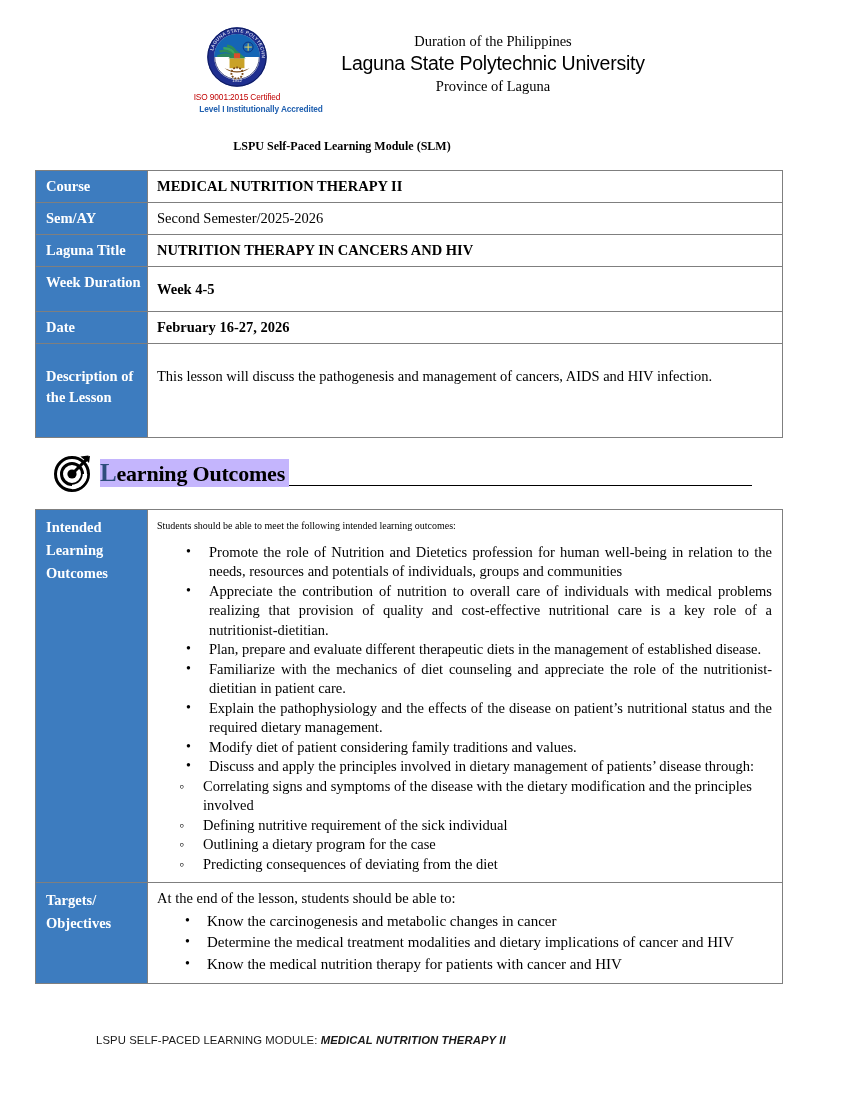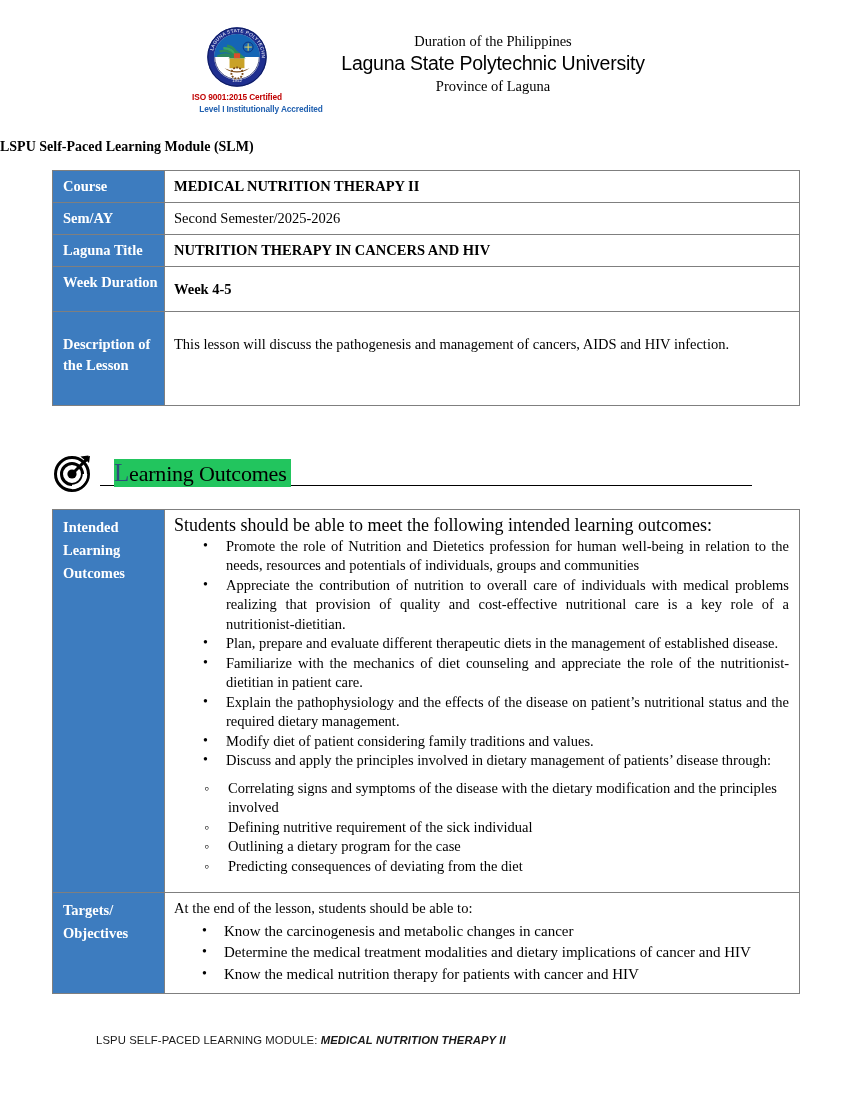--- a/index.html
+++ b/index.html
@@ -36,21 +36,21 @@
     align-items: center;
     padding-top: 2px;
   }
   .seal {
     width: 62px; height: 62px;
     position: relative;
   }
   .iso-line {
     font-family: "Liberation Sans", sans-serif;
     font-size: 8.3px;
-    font-weight: bold;
+    font-weight: normal;
     color: #c00000;
     letter-spacing: -0.1px;
     margin-top: 4px;
     white-space: nowrap;
   }
   .accred-line {
     font-family: "Liberation Sans", sans-serif;
     font-size: 8.3px;
     font-weight: bold;
     color: #2060b0;
@@ -79,33 +79,33 @@
     font-family: "Liberation Serif", serif;
     font-size: 14.5px;
     line-height: 20px;
   }
 
   
   .slm-title {
     position: absolute;
     left: 0; top: 139px;
     width: 684px;
-    text-align: left;
-    font-family: "Liberation Serif", serif;
-    font-weight: bold;
-    font-size: 14px;
+    text-align: center;
+    font-family: "Liberation Serif", serif;
+    font-weight: bold;
+    font-size: 12px;
   }
 
   
   .doc-table {
     position: absolute;
     border-collapse: collapse;
     table-layout: fixed;
     width: 748px;
-    left: 52px;
+    left: 35px;
   }
   .doc-table td {
     border: 1px solid #7f7f7f;
     vertical-align: top;
     padding: 0;
   }
   .lbl-cell {
     background: #3d7cbf;
     color: #ffffff;
     font-family: "Liberation Serif", serif;
@@ -139,51 +139,50 @@
   .target-icon { width: 44px; height: 38px; flex: 0 0 44px; }
   .lo-text-wrap {
     position: relative;
     margin-left: 4px;
     flex: 1;
     display: flex;
     align-items: flex-end;
   }
   .lo-title {
     font-family: "Liberation Serif", serif;
-    font-weight: normal;
+    font-weight: bold;
     font-size: 22px;
     letter-spacing: -0.2px;
     white-space: nowrap;
     position: relative;
     z-index: 2;
     padding-right: 4px;
-    background: #22c55e;
-    margin-left: 14px;
+    background: #c4b5fd;
   }
   .lo-title .cap { color: #2e4d7b; font-size: 25px; }
   .lo-rule {
     position: absolute;
     left: 0; right: 48px; bottom: 1px;
     border-bottom: 1.6px solid #000;
     z-index: 1;
   }
 
   
   #table-outcomes { top: 509px; }
   #table-outcomes .lbl-cell {
     padding: 6px 0 6px 10px !important;
     line-height: 23px;
   }
   #table-outcomes .val-cell {
     padding: 6px 10px 8px 9px !important;
     line-height: 19.5px;
   }
   .intro-line {
-    font-size: 18px;
-    margin: 0 0 1px 0;
+    font-size: 10px;
+    margin: 0 0 7px 0;
   }
   ul.blist {
     margin: 0; padding: 0;
     list-style: none;
   }
   ul.blist > li {
     position: relative;
     padding-left: 52px;
     font-size: 14.5px;
     line-height: 19.5px;
@@ -191,21 +190,21 @@
     margin-bottom: 0px;
   }
   ul.blist > li::before {
     content: "\2022";
     position: absolute;
     left: 29px;
     top: -1px;
     font-size: 14px;
   }
   ul.slist {
-    margin: 8px; padding: 0;
+    margin: 0; padding: 0;
     list-style: none;
   }
   ul.slist > li {
     position: relative;
     padding-left: 46px;
     font-size: 14.5px;
     line-height: 19.5px;
     text-align: left;
   }
   ul.slist > li::before {
@@ -296,20 +295,24 @@
     </tr>
     <tr>
       <td class="lbl-cell">Laguna Title</td>
       <td class="val-cell val-bold">NUTRITION THERAPY IN CANCERS AND HIV</td>
     </tr>
     <tr>
       <td class="lbl-cell" style="width:112px;">Week Duration</td>
       <td class="val-cell val-bold" style="padding-top:12px !important;height:45px;">Week 4-5</td>
     </tr>
     <tr>
+      <td class="lbl-cell">Date</td>
+      <td class="val-cell val-bold">February 16-27, 2026</td>
+    </tr>
+    <tr>
       <td class="lbl-cell" style="padding-top:22px !important;">Description of the Lesson</td>
       <td class="val-cell" style="padding-top:22px !important;height:94px;">This lesson will discuss the pathogenesis and management of cancers, AIDS and HIV infection.</td>
     </tr>
   </tbody>
 </table>
 
 <div class="lo-head">
   <span class="target-icon">
     <svg viewBox="0 0 44 38" width="44" height="38" aria-hidden="true">
       <circle cx="20" cy="20" r="16.5" fill="none" stroke="#000" stroke-width="3"></circle>

